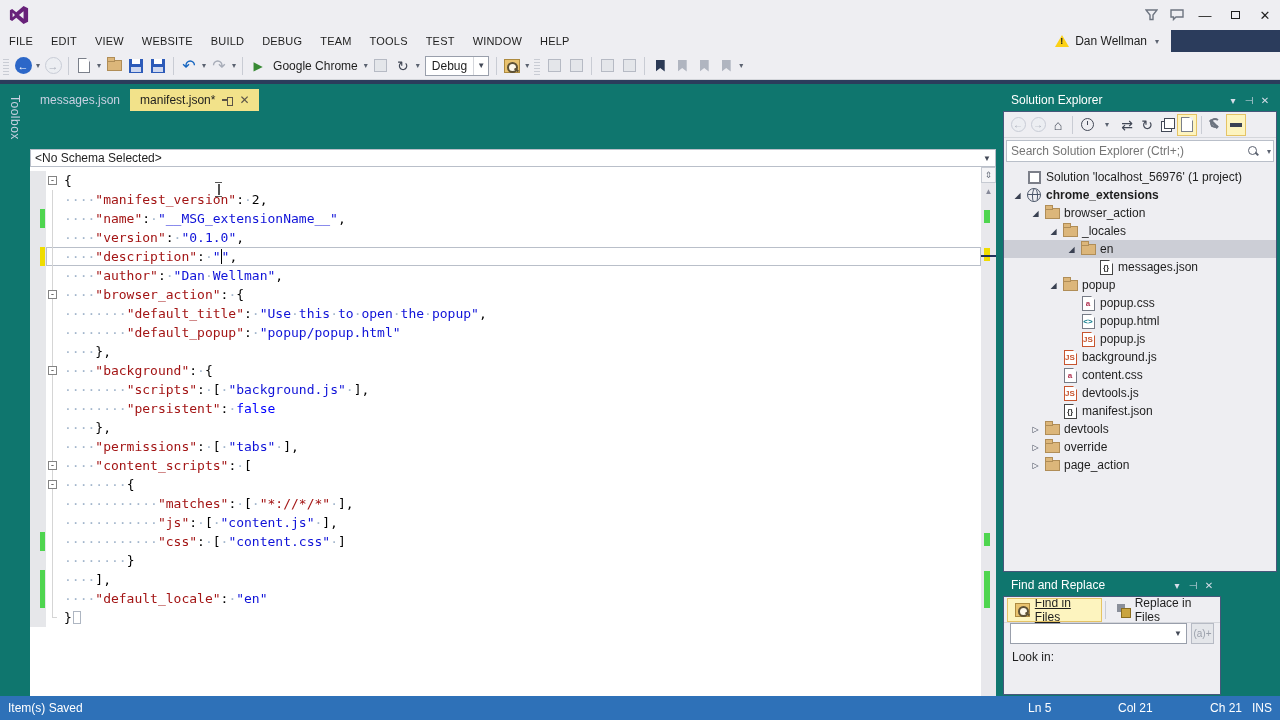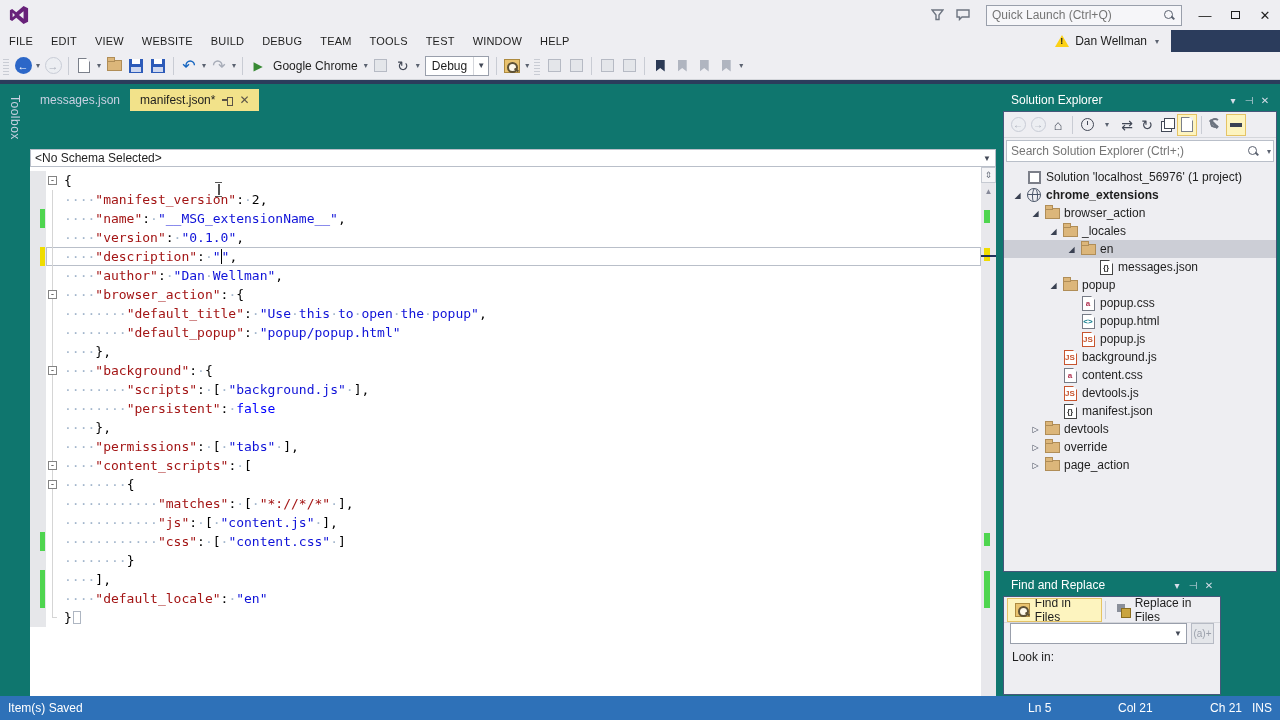--- a/index.html
+++ b/index.html
@@ -151,21 +151,21 @@
   .fi::before { content:""; position:absolute; right:-1px; top:-1px; border-left:4px solid transparent; border-top:4px solid #eeeef2; }
   .fi-json { color:#333; border-color:#444; }
   .fi-css { color:#b03050; }
   .fi-js { color:#c7552f; border-color:#c7552f; }
   .fi-html { color:#0d7a8a; }
 
   .fr-panel { position:absolute; left:1003px; top:490px; width:218px; height:121px; }
   .fr-body { background:#eeeef2; height:99px; border:1px solid #46577a; padding:0; }
   .fr-tabs { height:26px; display:flex; align-items:center; padding-left:4px; border-bottom:1px solid #d4d6db; }
   .fr-tab { height:22px; display:flex; align-items:center; gap:5px; padding:0 7px; font-size:12px; }
-  .fr-tab.active { background:#fdf4bf; outline:1px solid #e5c365; }
+  .fr-tab.active { background:#fdf4bf; outline:1px solid #e5c365;text-decoration:underline; }
   .repl-ic { width:14px; height:12px; position:relative; }
   .repl-ic::before { content:""; position:absolute; left:0; top:0; width:8px; height:8px; background:#8a8f9a; }
   .repl-ic::after { content:""; position:absolute; left:4px; top:4px; width:8px; height:8px; background:#c9a43f; border:1px solid #8a6d1f; }
   .fr-label { font-size:12px; padding:6px 0 3px 8px; }
   .fr-row { display:flex; align-items:center; padding:0 6px; gap:4px; }
   .fr-combo { flex:1; height:21px; background:#fff; border:1px solid #999fab; display:flex; align-items:center; }
   .fr-combo input { flex:1; border:0; outline:none; font-family:"Liberation Sans",sans-serif; font-size:12px; padding-left:4px; }
   .fr-combo .carrow { width:16px; text-align:center; font-size:8px; color:#424856; }
   .regex-btn { width:26px; height:21px; background:#e4e6ea; border:1px solid #b6bac4; color:#9ba0ab; font-size:10px; display:flex; align-items:center; justify-content:center; }
 
@@ -193,24 +193,20 @@
     <div class="tb-right">
       <div class="funnel-btn">
         <svg width="13" height="12" viewBox="0 0 13 12">
             <path fill="none" stroke="#6d7480" stroke-width="1.4" d="M1 1 L12 1 L8 6 L8 10.5 L5 10.5 L5 6 Z"></path>
           </svg>
       </div>
       <div class="feedback-btn">
         <svg width="14" height="12" viewBox="0 0 14 12">
             <path fill="none" stroke="#6d7480" stroke-width="1.4" d="M1 1 L13 1 L13 8 L6 8 L3.5 10.5 L3.5 8 L1 8 Z"></path>
           </svg>
-      </div>
-      <div class="ql-box">
-        <input placeholder="Quick Launch (Ctrl+Q)" style="">
-        <span class="mag"></span>
       </div>
       <div class="wbtn">—</div>
       <div class="wbtn">
           <span class="restore-glyph"></span>
         </div>
       <div class="wbtn">✕</div>
     </div>
   </div>
 
   <div class="menubar">

